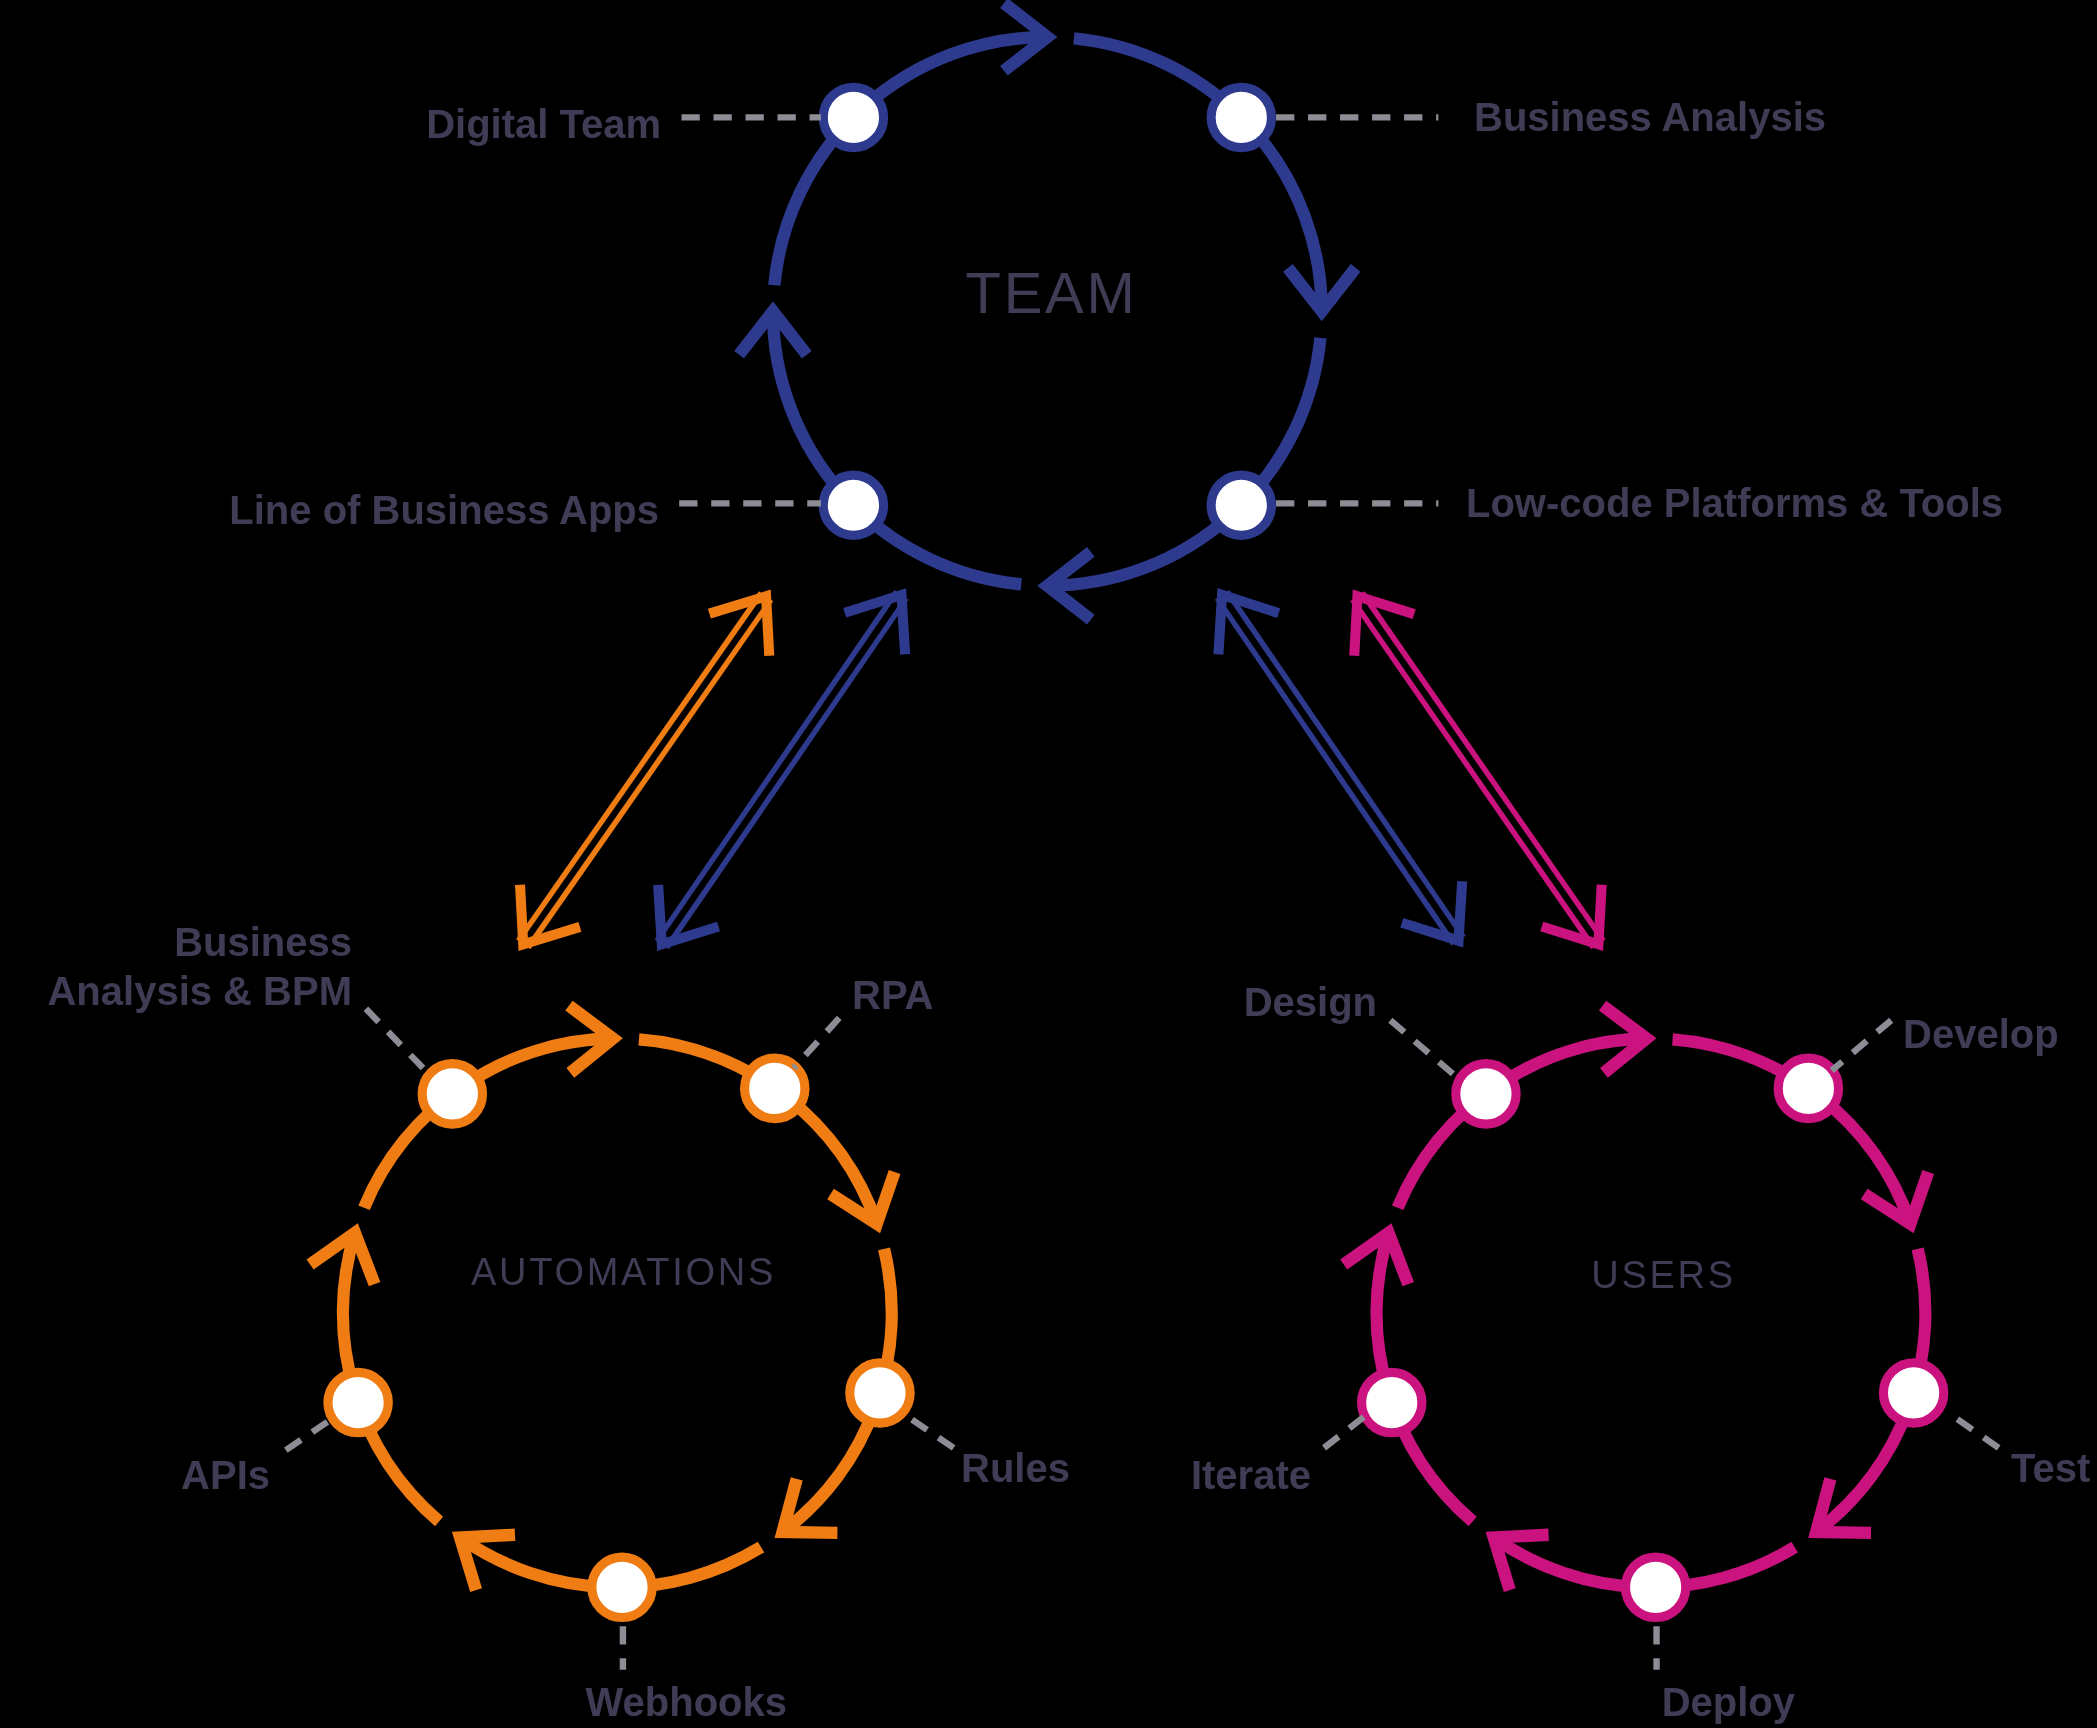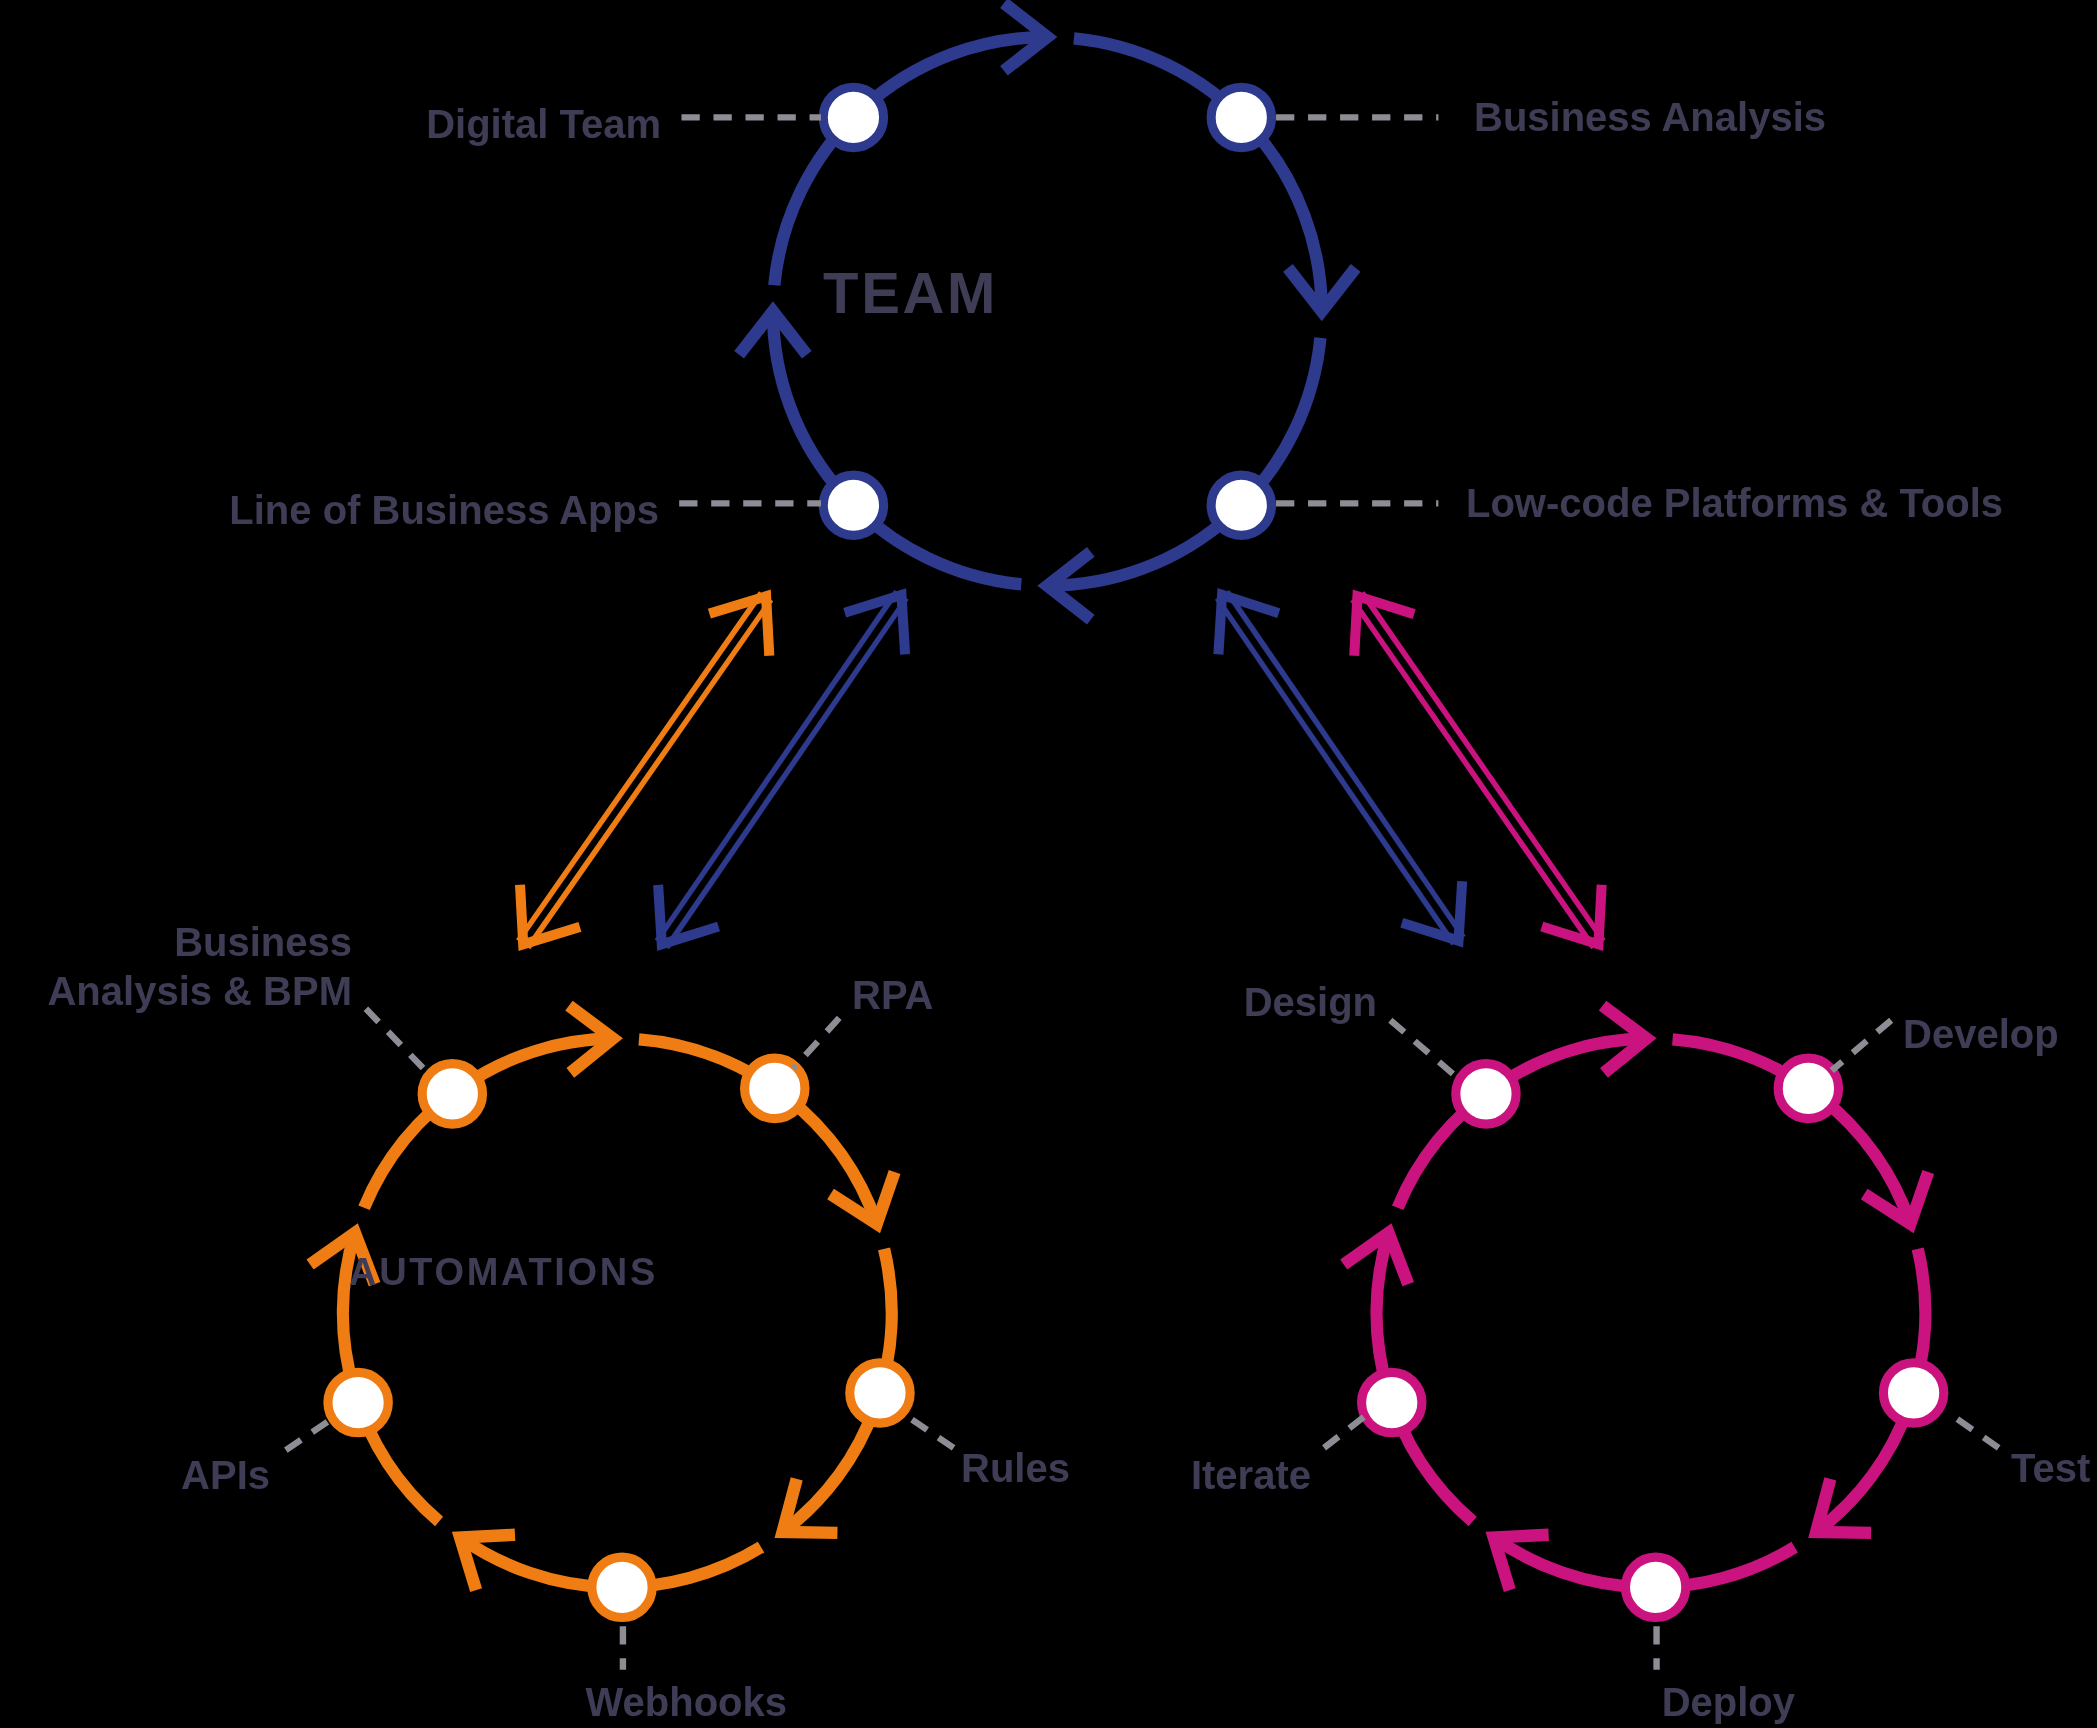--- a/index.html
+++ b/index.html
@@ -19,24 +19,24 @@
     font-family:"Liberation Sans","DejaVu Sans",sans-serif;
     font-weight:700;
     font-size:40px;
     line-height:1.23;
     color:var(--label);
     white-space:pre-line;
   }
   .r{text-align:right;margin-top:7px;}
   .c{text-align:right;}
   .title{
-    font-weight:700;
+    font-weight:400;
     font-size:58px;
     letter-spacing:2.7px;
-    text-align:left;
+    text-align:center;
     line-height:1.1;
   }
   .title.big{font-size:38px;}
   
   .arc{fill:none;stroke-width:27px;}
   .chev{fill:none;stroke-width:27px;stroke-linejoin:miter;stroke-linecap:butt;}
   .node{fill:var(--node-fill);stroke-width:20px;}
   .team-s{stroke:var(--team-blue);}
   .auto-s{stroke:var(--automations-orange);}
   .users-s{stroke:var(--users-pink);}
@@ -160,20 +160,21 @@
   <div class="lbl" style="left:1466px;top:479px;width:631px;">Low-code Platforms &amp; Tools</div>
 
   <div class="lbl title big" style="left:349px;top:1252px;width:549px;">AUTOMATIONS</div>
   <div class="lbl r" style="left:0px;top:911px;width:352px;">Business
 Analysis &amp; BPM</div>
   <div class="lbl" style="left:852px;top:971px;width:183px;">RPA</div>
   <div class="lbl r" style="left:133px;top:1444px;width:137px;">APIs</div>
   <div class="lbl" style="left:961px;top:1444px;width:183px;">Rules</div>
   <div class="lbl c" style="left:467px;top:1678px;width:320px;">Webhooks</div>
 
+  <div class="lbl title big" style="left:1435px;top:1255px;width:457px;">USERS</div>
   <div class="lbl r" style="left:1194px;top:971px;width:183px;">Design</div>
   <div class="lbl" style="left:1903px;top:971px;width:194px;margin-top:39px;">Develop</div>
   <div class="lbl r" style="left:1151px;top:1444px;width:160px;">Iterate</div>
   <div class="lbl" style="left:2011px;top:1444px;width:87px;">Test</div>
   <div class="lbl c" style="left:1521px;top:1678px;width:274px;">Deploy</div>
 
 </div>
 
 
 </body></html>

